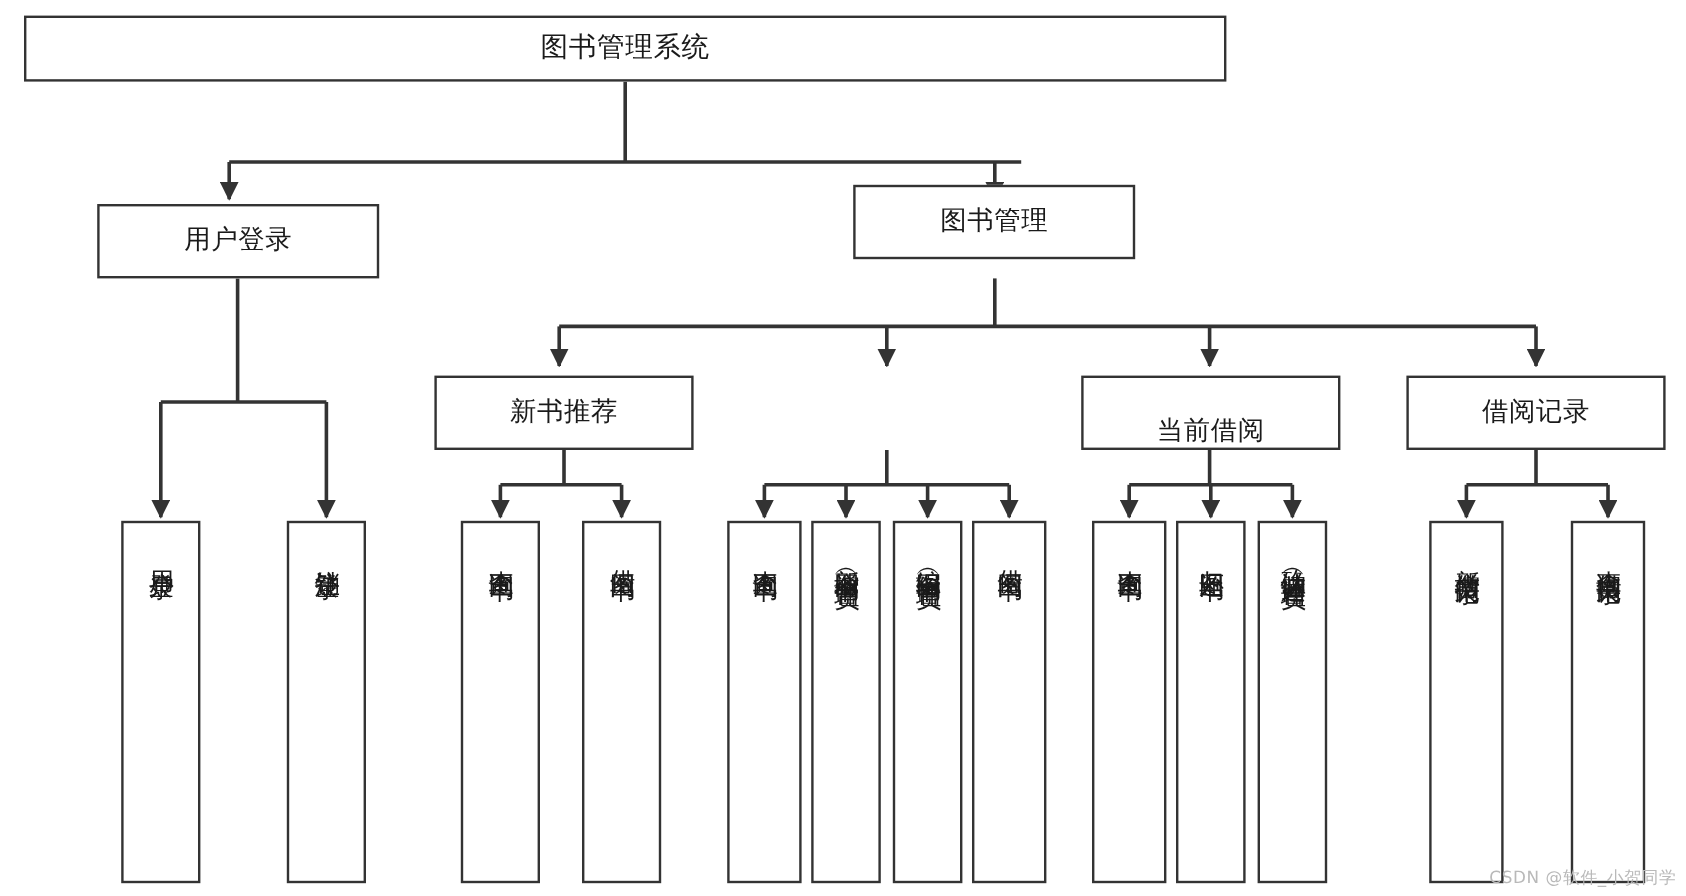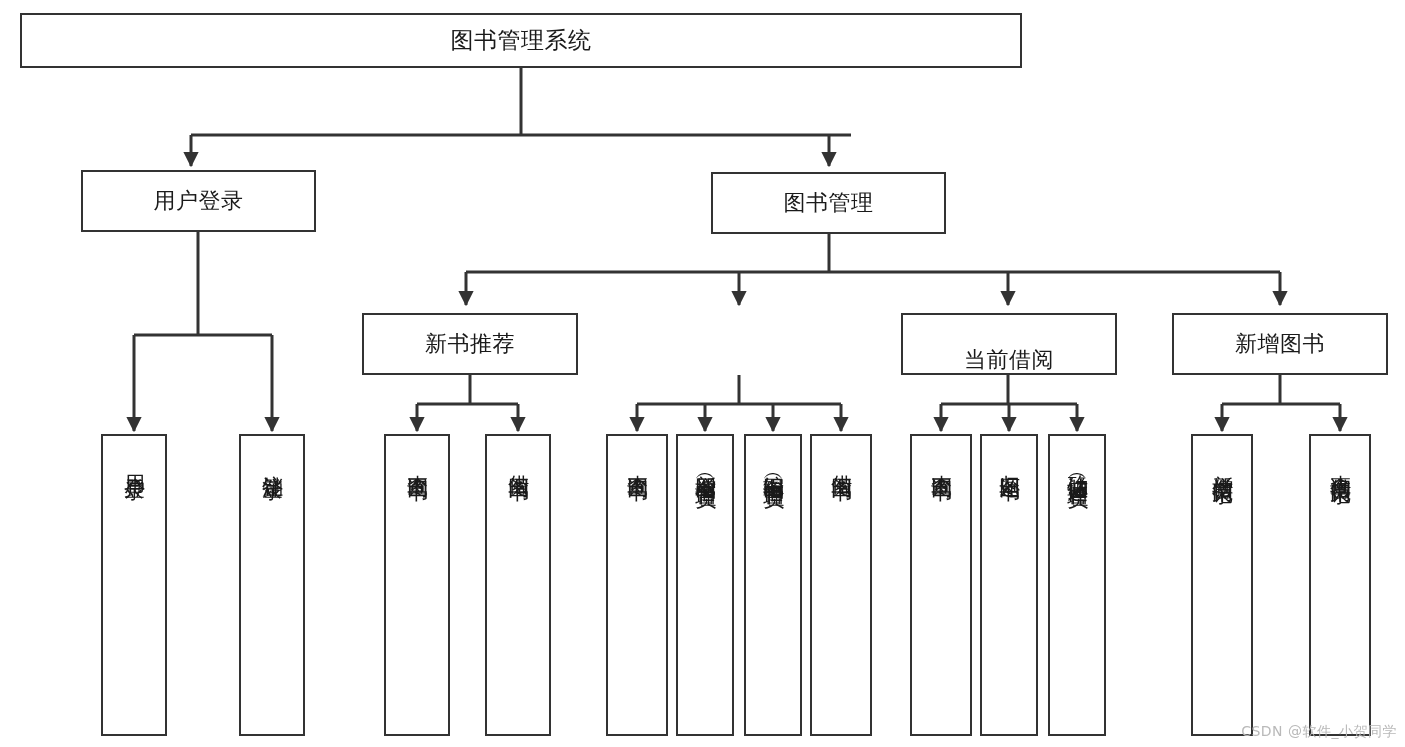--- a/index.html
+++ b/index.html
@@ -125,32 +125,32 @@
     </g>
   </svg>
 
   <div class="node h root" style="left:20px; top:13px; width:1002px; height:55px;">
     <span class="label">图书管理系统</span>
   </div>
 
   <div class="node h" style="left:81px; top:170px; width:235px; height:62px;">
     <span class="label">用户登录</span>
   </div>
-  <div class="node h" style="left:711px; top:172px; width:235px; height:62px;">
+  <div class="node h" style="left:711px; top:154px; width:235px; height:62px;">
     <span class="label">图书管理</span>
   </div>
 
   <div class="node h" style="left:362px; top:313px; width:216px; height:62px;">
     <span class="label">新书推荐</span>
   </div>
   <div class="node h" style="left:901px; top:313px; width:216px; height:62px;align-items:flex-end;">
     <span class="label">当前借阅</span>
   </div>
   <div class="node h" style="left:1172px; top:313px; width:216px; height:62px;">
-    <span class="label">新增图书</span>
+    <span class="label">借阅记录</span>
   </div>
 
   <div class="node v" style="left:101px; top:434px; width:66px; height:302px;">
     <span class="label">用户登录</span>
   </div>
   <div class="node v" style="left:239px; top:434px; width:66px; height:302px;">
     <span class="label">注销登录</span>
   </div>
 
   <div class="node v" style="left:384px; top:434px; width:66px; height:302px;">

